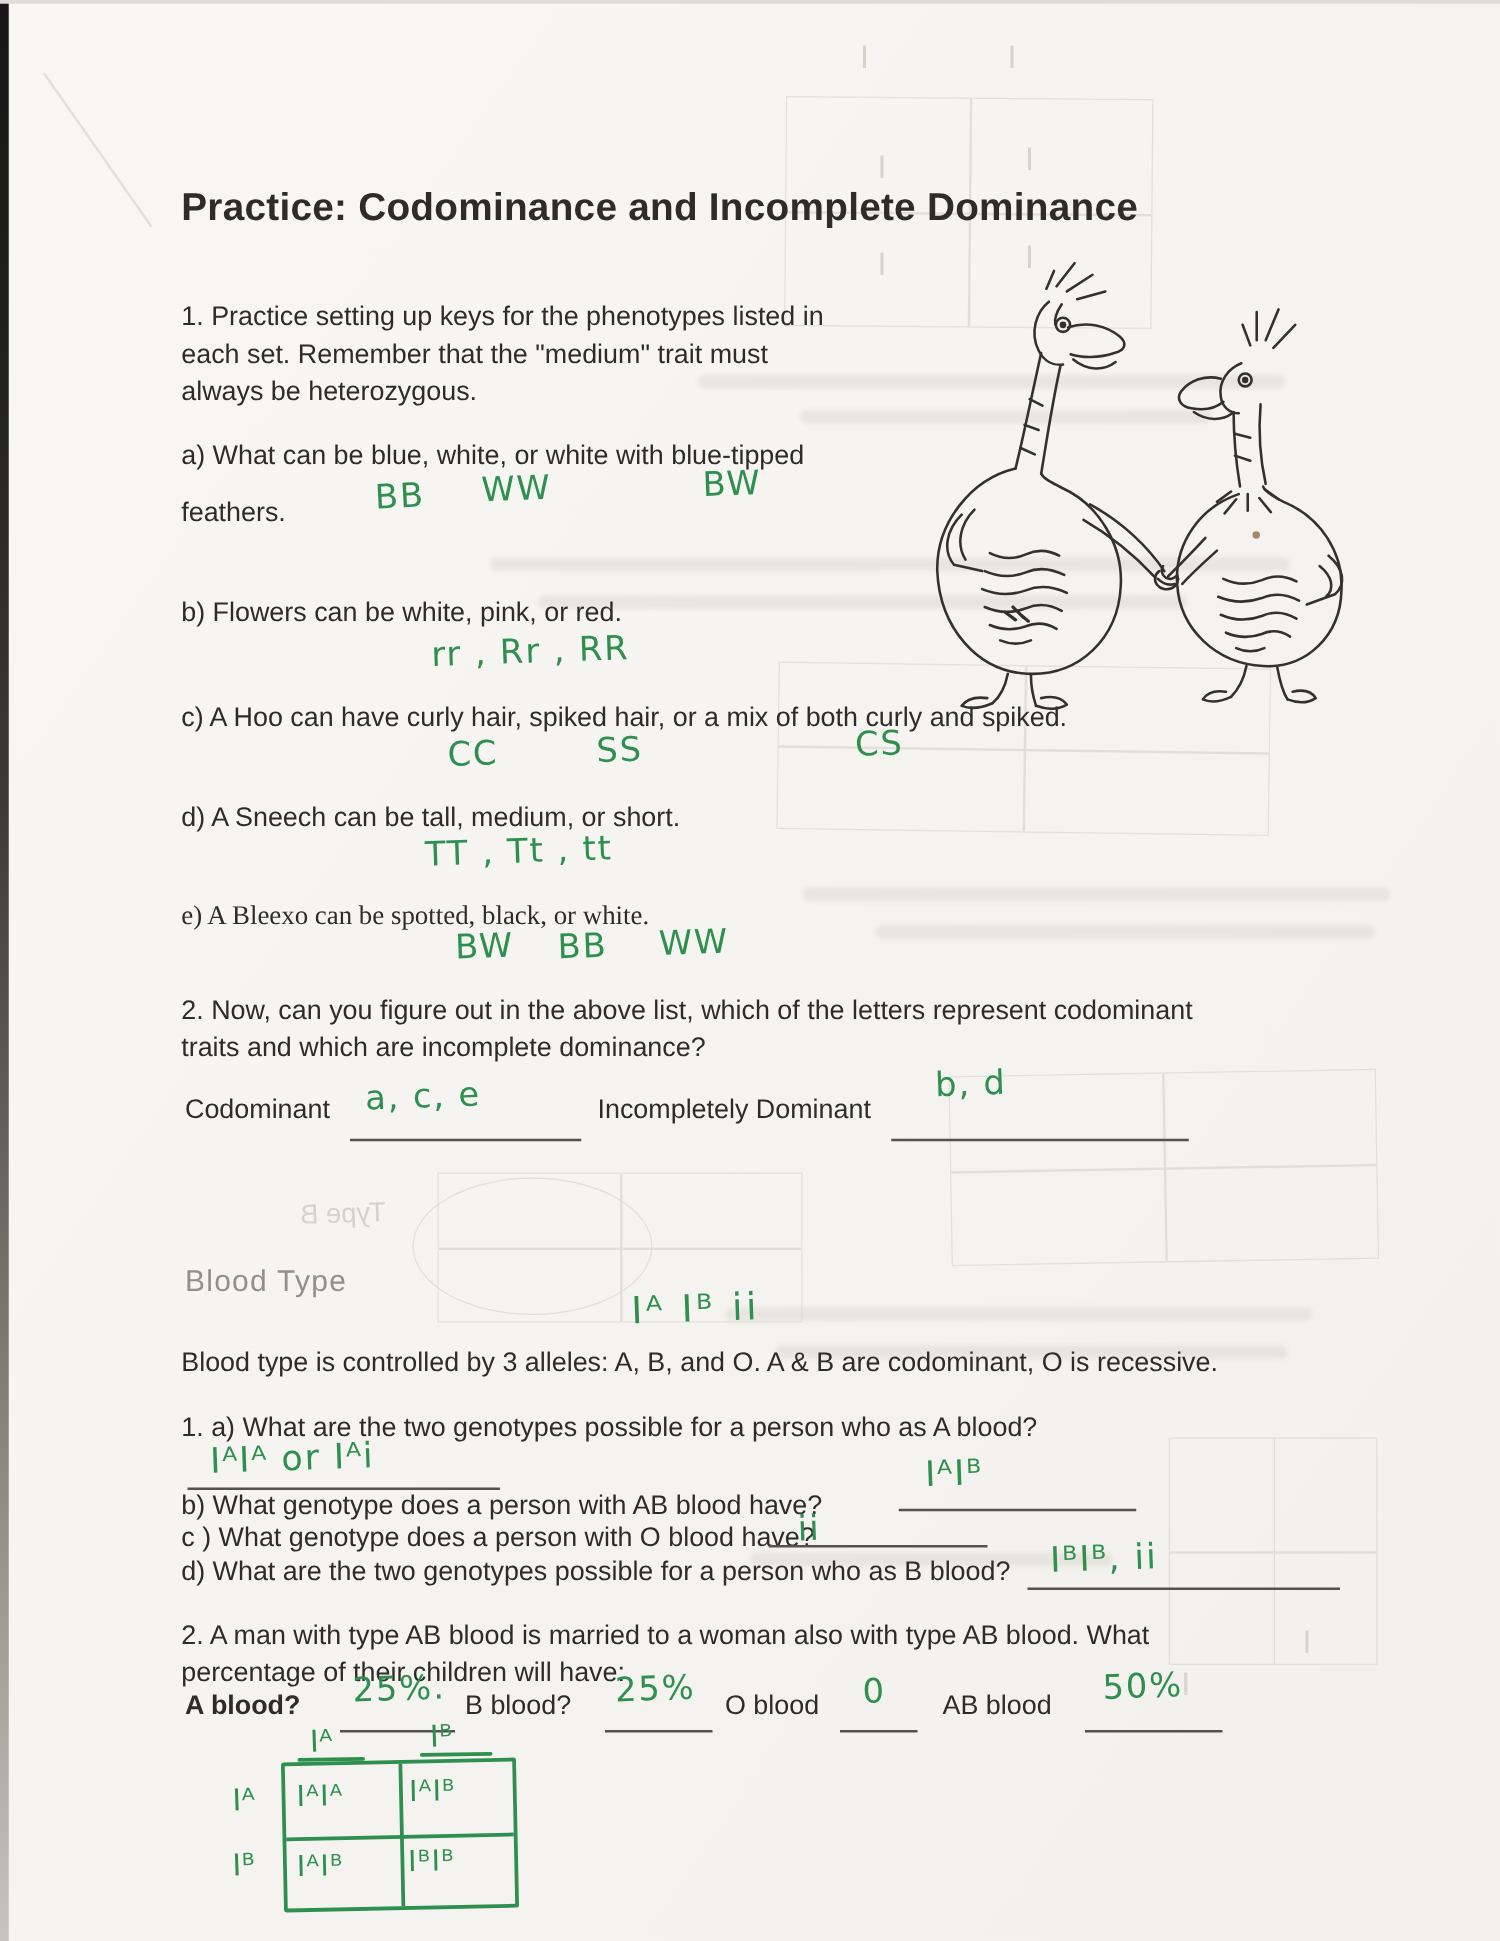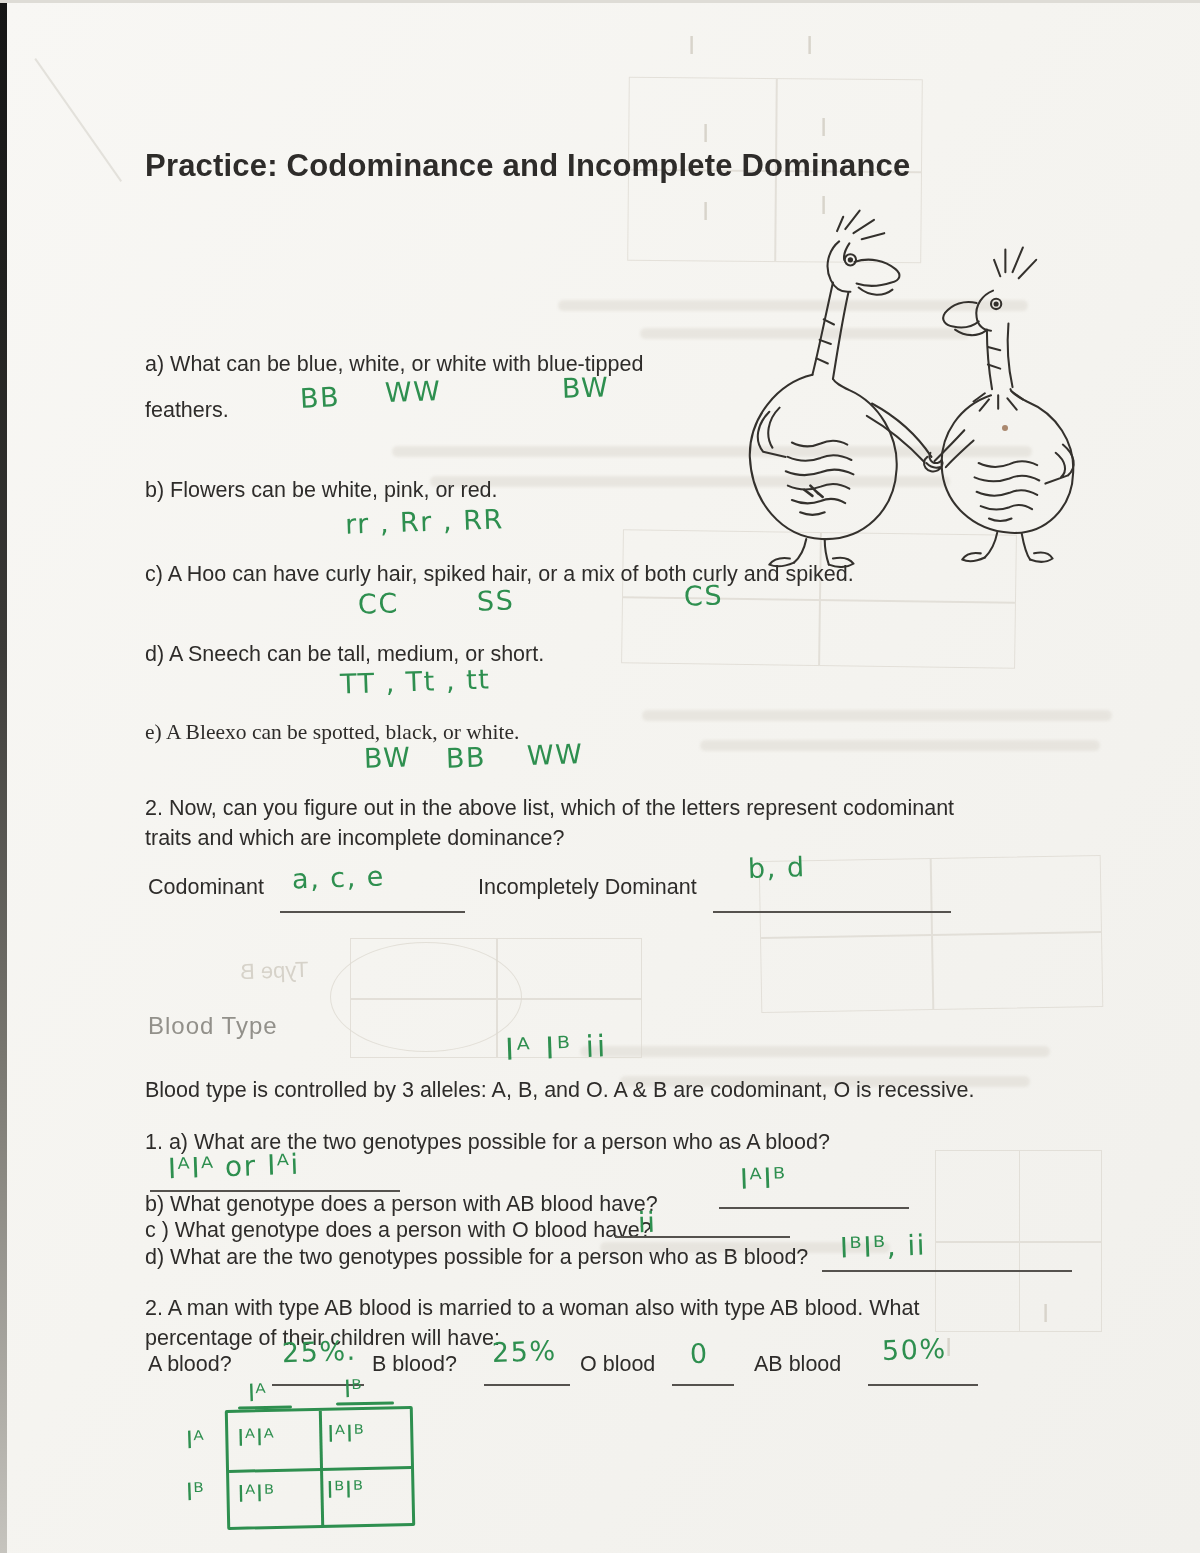--- a/index.html
+++ b/index.html
@@ -86,20 +86,23 @@
   <div class="bar" style="left:620px;top:1076px;width:410px;"></div>
   <div class="ghost-grid" style="left:935px;top:1150px;width:165px;height:180px;">
       <div class="vline"></div>
       <div class="hline"></div>
     </div>
   <div class="bar" style="left:600px;top:1242px;width:290px;"></div>
   <span class="ghost-letter" style="left:945px;top:1332px;">I</span>
   <span class="ghost-letter" style="left:1042px;top:1298px;">I</span>
 
   <div class="abs title" style="left:145px;top:148px;">Practice: Codominance and Incomplete Dominance</div>
+  <div class="abs body-text" style="left:145px;top:238px;width:620px;">1. Practice setting up keys for the phenotypes listed in
+each set. Remember that the "medium" trait must
+always be heterozygous.</div>
 
   <div class="abs one-line" style="left:145px;top:352px;">a) What can be blue, white, or white with blue-tipped</div>
   <div class="abs one-line" style="left:145px;top:398px;">feathers.</div>
   <span class="abs hand" style="left:300px;top:382px;transform:rotate(-3deg);">BB</span>
   <span class="abs hand" style="left:385px;top:376px;">WW</span>
   <span class="abs hand" style="left:562px;top:372px;">BW</span>
 
   <div class="abs one-line" style="left:145px;top:478px;">b) Flowers can be white, pink, or red.</div>
   <span class="abs hand" style="left:345px;top:506px;">rr , Rr ,  RR</span>
 
@@ -141,21 +144,21 @@
   <span class="abs hand" style="left:638px;top:1206px;font-size:28px;">ii</span>
   <div class="abs uline" style="left:615px;top:1236px;width:175px;"></div>
 
   <div class="abs one-line" style="left:145px;top:1245px;">d) What are the two genotypes possible for a person who as B blood?</div>
   <span class="abs hand" style="left:840px;top:1230px;font-size:28px;">IᴮIᴮ, ii</span>
   <div class="abs uline" style="left:822px;top:1270px;width:250px;"></div>
 
   <div class="abs body-text" style="left:145px;top:1293px;width:940px;">2. A man with type AB blood is married to a woman also with type AB blood. What
 percentage of their children will have:</div>
 
-  <div class="abs one-line" style="left:148px;top:1352px;">A blood?</div>
+  <div class="abs one-line" style="left:148px;top:1352px;font-weight:bold;">A blood?</div>
   <span class="abs hand" style="left:282px;top:1336px;">25%.</span>
   <div class="abs uline" style="left:272px;top:1384px;width:92px;"></div>
 
   <div class="abs one-line" style="left:372px;top:1352px;">B blood?</div>
   <span class="abs hand" style="left:492px;top:1336px;">25%</span>
   <div class="abs uline" style="left:484px;top:1384px;width:86px;"></div>
 
   <div class="abs one-line" style="left:580px;top:1352px;">O blood</div>
   <span class="abs hand" style="left:690px;top:1338px;">0</span>
   <div class="abs uline" style="left:672px;top:1384px;width:62px;"></div>

